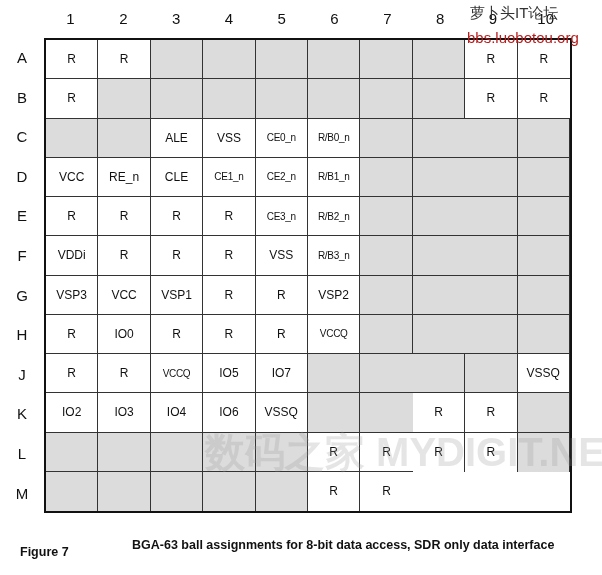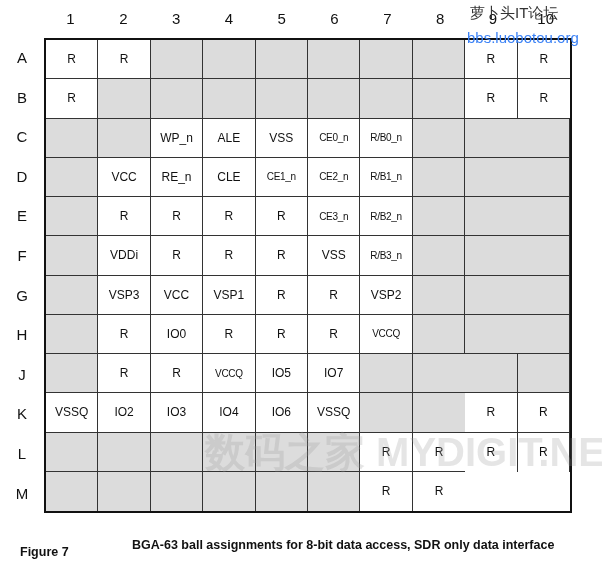--- a/index.html
+++ b/index.html
@@ -11,21 +11,21 @@
   .cell { border-right:1px solid #333; border-bottom:1px solid #333; display:flex; align-items:center; justify-content:center;
           font-size:12px; background:#ffffff; }
   .cell.empty { background:#dcdcdc; }
   .cell.small { font-size:10px; letter-spacing:-0.3px; }
   .cell.c10 { border-right:none; }
   .cell.rM { border-bottom:none; }
   .caption { position:absolute; top:538px; left:20px; font-size:12.5px; font-weight:bold; }
   .caption-label { position:absolute; left:0; white-space:nowrap;margin-top:7px; }
   .caption-text { position:absolute; left:112px; white-space:nowrap; }
   .wm1 { position:absolute; left:470px; top:4px; font-size:15px; color:#333; white-space:nowrap; }
-  .wm2 { position:absolute; left:467px; top:29px; font-size:15px; color:#3b82f6; white-space:nowrap; }
+  .wm2 { position:absolute; left:467px; top:29px; font-size:15px; color:#b91c1c; white-space:nowrap; }
   .wm3 { position:absolute; left:205px; top:425px; font-size:40px; color:rgba(150,150,150,0.25); white-space:nowrap; font-weight:bold; pointer-events:none; }
 </style>
 </head>
 <body>
 
 <div id="col-heads">
     <div class="col-head" style="left: 44px;">1</div>
     <div class="col-head" style="left: 96.8px;">2</div>
     <div class="col-head" style="left: 149.6px;">3</div>
     <div class="col-head" style="left: 202.4px;">4</div>
@@ -66,21 +66,20 @@
     <div class="cell empty"></div>
     <div class="cell empty"></div>
     <div class="cell empty"></div>
     <div class="cell empty"></div>
     <div class="cell empty"></div>
     <div class="cell empty"></div>
     <div class="cell">R</div>
     <div class="cell c10">R</div>
     <div class="cell empty"></div>
     <div class="cell empty"></div>
-    <div class="cell">WP_n</div>
     <div class="cell">ALE</div>
     <div class="cell">VSS</div>
     <div class="cell small">CE0_n</div>
     <div class="cell small">R/B0_n</div>
     <div class="cell empty"></div>
     <div class="cell empty c10"></div>
     <div class="cell empty"></div>
     <div class="cell empty"></div>
     <div class="cell">VCC</div>
     <div class="cell">RE_n</div>

